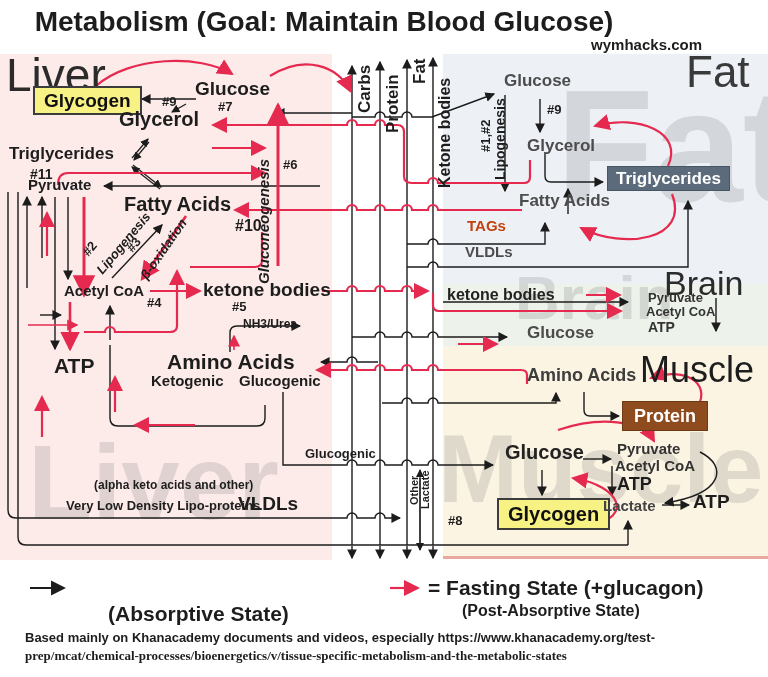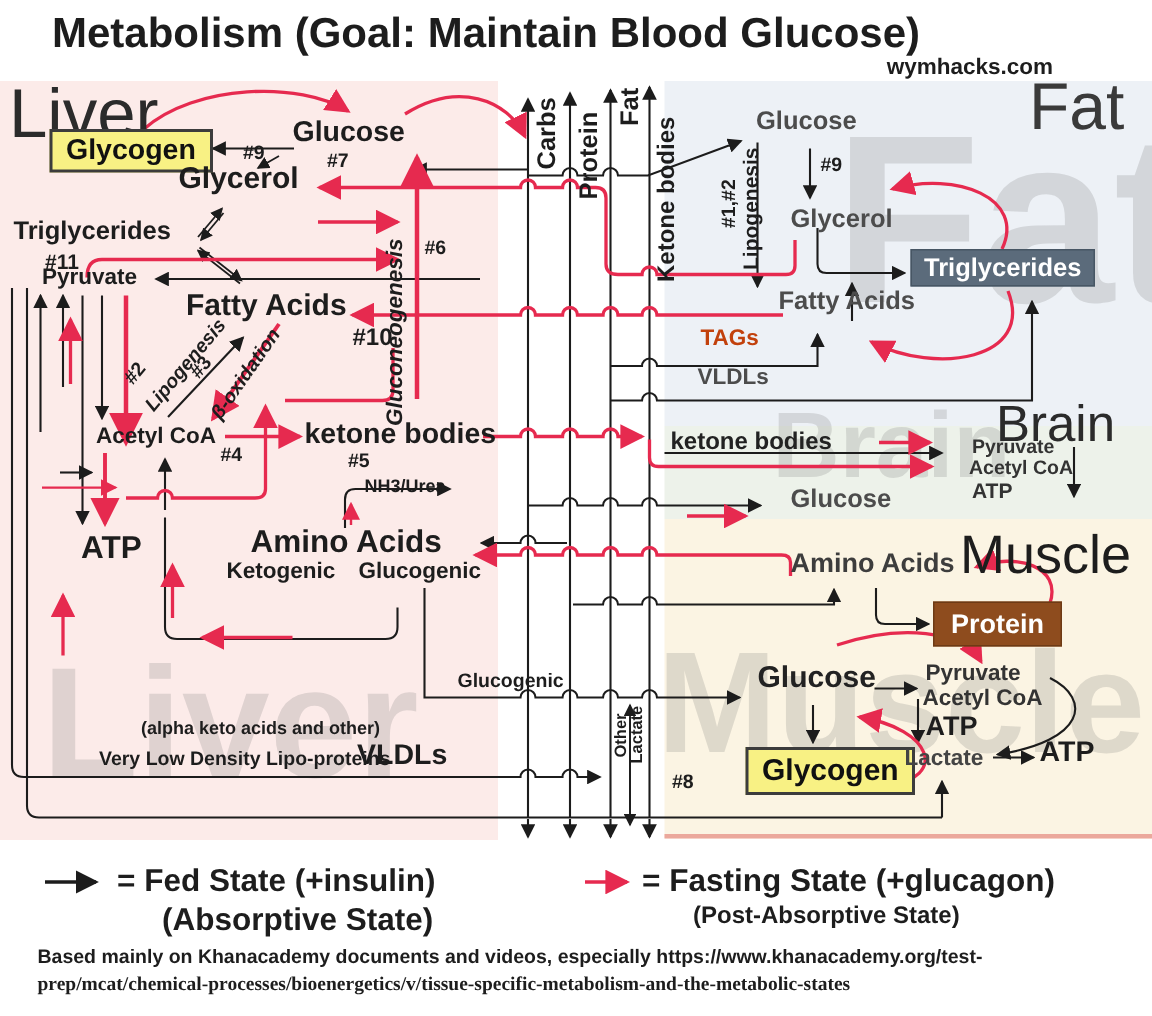--- a/index.html
+++ b/index.html
@@ -204,21 +204,20 @@
   <div class="lbl" style="left:527px;top:366px;font-size:18px;color:#3d3d3d;">Amino Acids</div>
   <div class="box box-brown" style="left:622px;top:401px;padding:5px 11px;font-size:18px;">Protein</div>
   <div class="lbl" style="left:505px;top:442px;font-size:20px;color:#222;">Glucose</div>
   <div class="lbl" style="left:617px;top:441px;font-size:15px;color:#333;">Pyruvate</div>
   <div class="lbl" style="left:615px;top:458px;font-size:15px;color:#333;">Acetyl CoA</div>
   <div class="lbl" style="left:617px;top:475px;font-size:18px;">ATP</div>
   <div class="box box-yellow" style="left:497px;top:498px;padding:4px 9px;font-size:20px;">Glycogen</div>
   <div class="lbl" style="left:603px;top:498px;font-size:15px;color:#444;">Lactate</div>
   <div class="lbl" style="left:693px;top:492px;font-size:19px;">ATP</div>
 
-  <div class="lbl" style="left:78px;top:577px;font-size:21px;">= Fed State (+insulin)</div>
   <div class="lbl" style="left:108px;top:603px;font-size:21px;">(Absorptive State)</div>
   <div class="lbl" style="left:428px;top:577px;font-size:21px;">= Fasting State (+glucagon)</div>
   <div class="lbl" style="left:462px;top:603px;font-size:16px;">(Post-Absorptive State)</div>
 
   <div class="attr" style="top:630px;">Based mainly on Khanacademy documents and videos, especially  https://www.khanacademy.org/test-</div>
   <div class="attr" style="top:648px;font-family:Liberation Serif, serif;">prep/mcat/chemical-processes/bioenergetics/v/tissue-specific-metabolism-and-the-metabolic-states</div>
 
 </div>
 
 </body></html>

